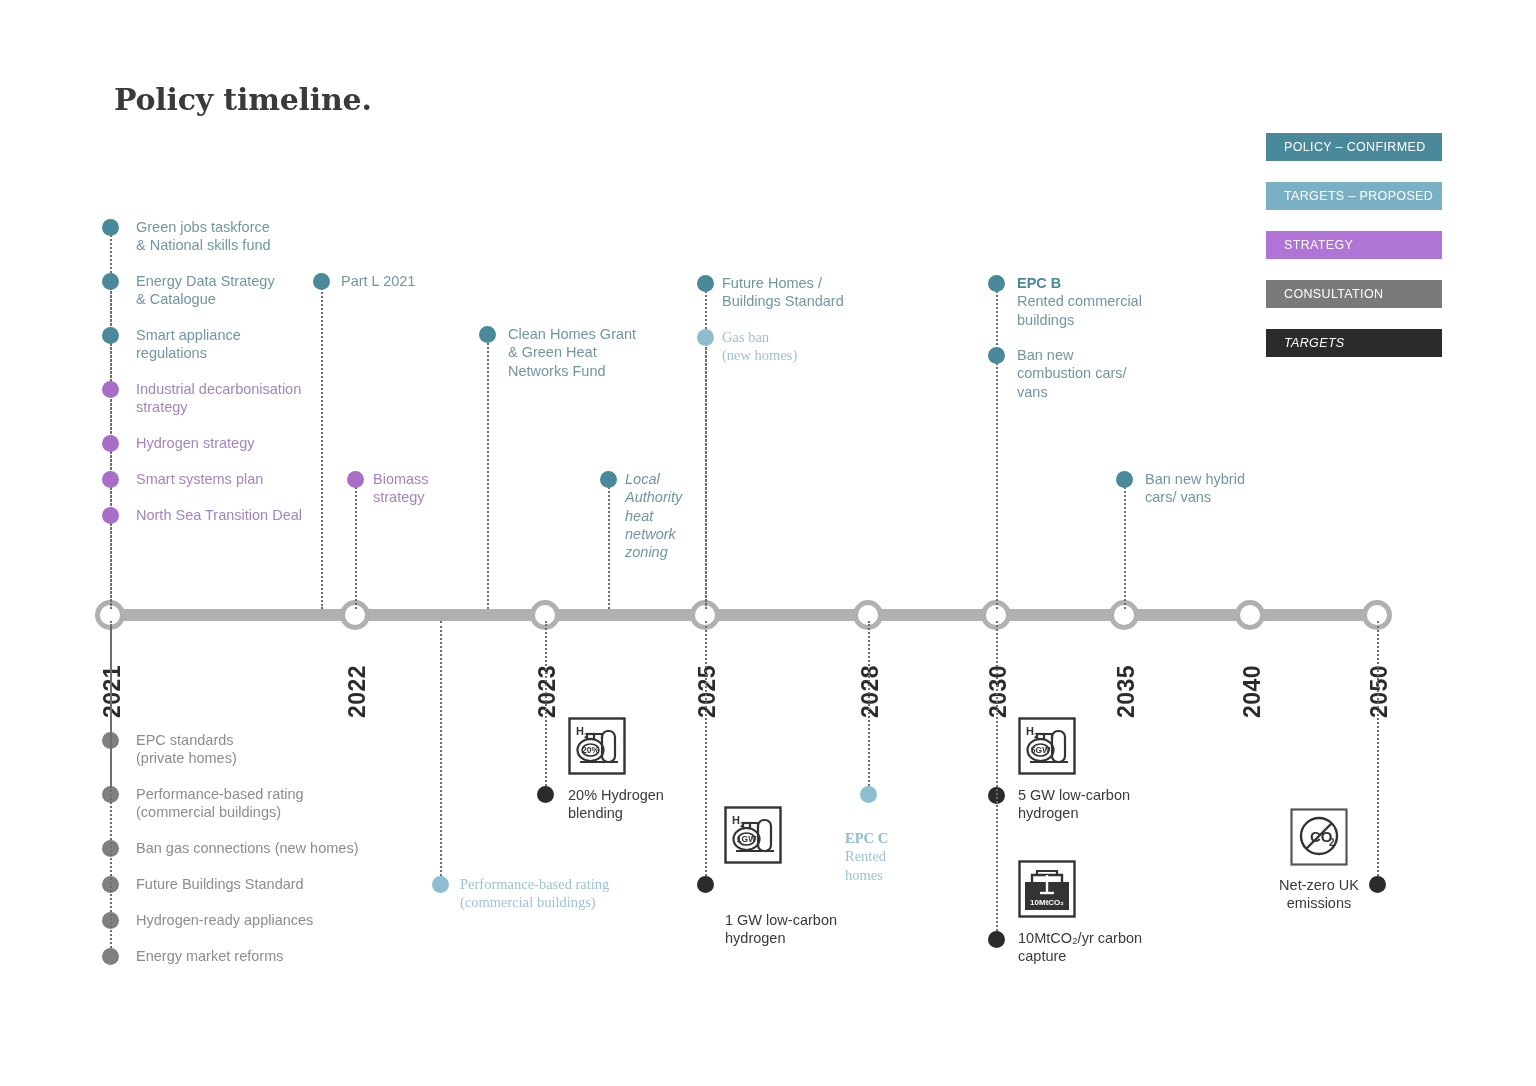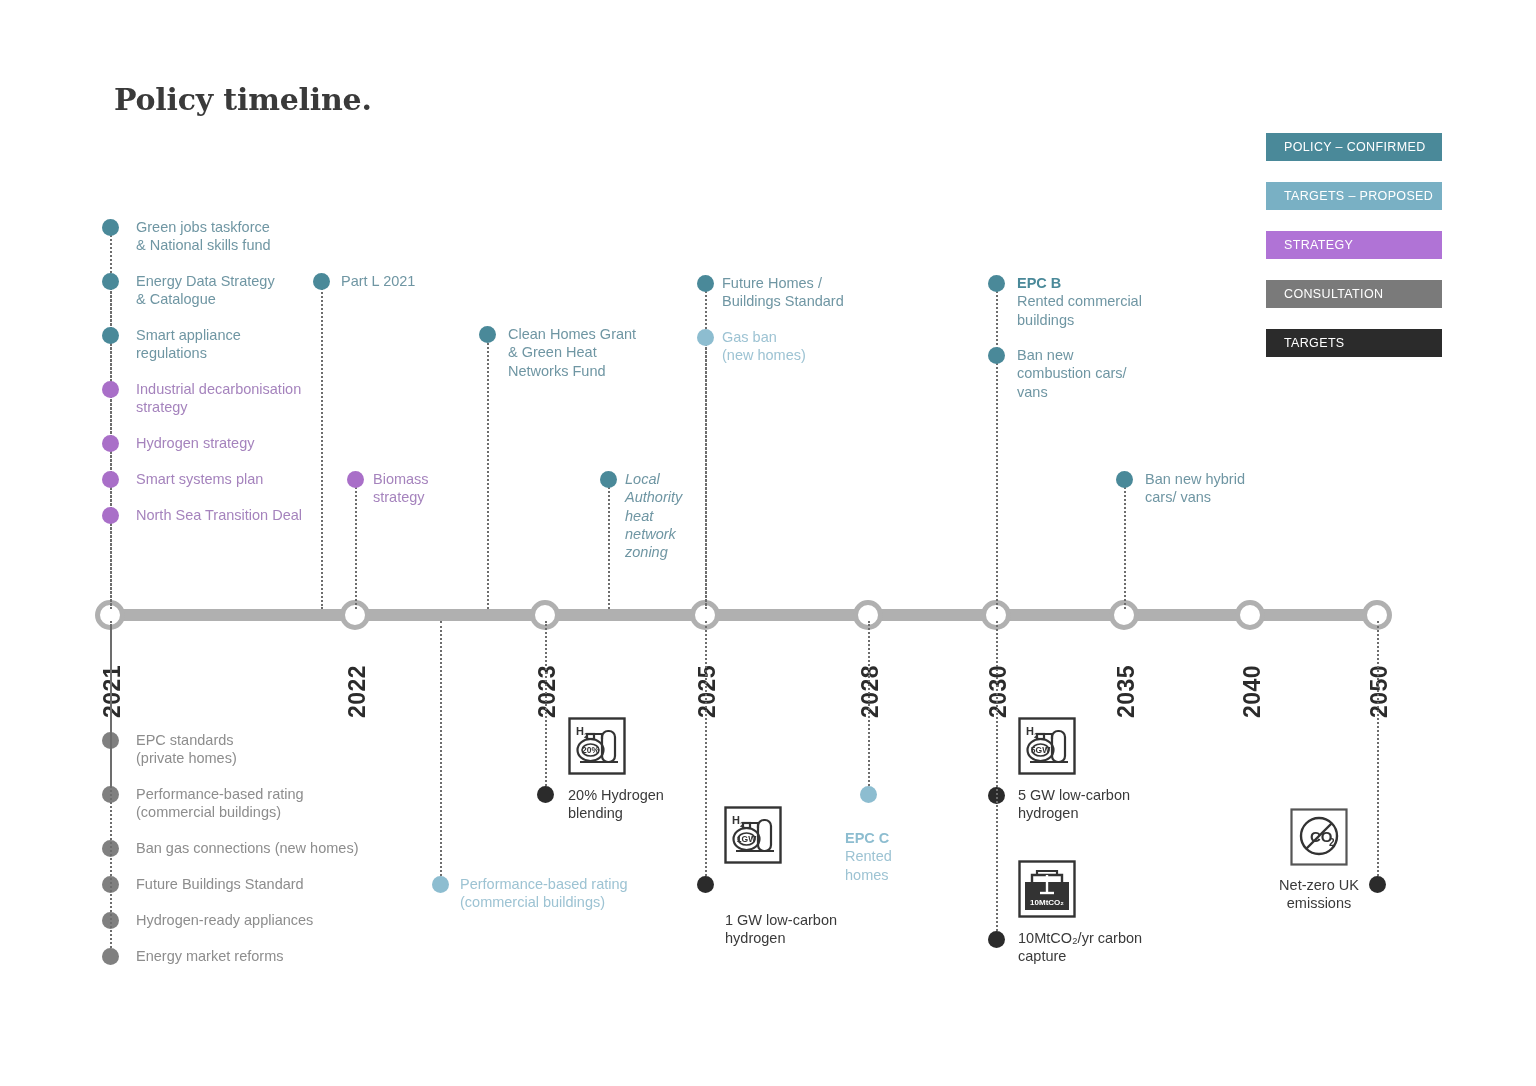--- a/index.html
+++ b/index.html
@@ -113,21 +113,21 @@
   .dot.targets   { background: #2b2b2b; }
 
   
   .item-label {
     position: absolute;
     font-size: 14.5px;
     line-height: 1.26;
     white-space: pre-line;
   }
   .item-label.confirmed { color: #6f96a3; }
-  .item-label.proposed  { color: #9dc3d3; }
+  .item-label.proposed  { color: #9dc3d3; font-family: Liberation Serif, serif; }
   .item-label.strategy  { color: #a583bd; }
   .item-label.consultation { color: #8d8d8d; }
   .item-label .lead {
     font-weight: bold;
   }
   .item-label.confirmed .lead { color: #4a8999; }
   .item-label.proposed  .lead { color: #8dbdd0; }
 
   
   .icon-box {
@@ -155,21 +155,21 @@
     </div>
     <div class="legend-item" style="background:#79b0c4;">
       <span class="legend-label">TARGETS – PROPOSED</span>
     </div>
     <div class="legend-item" style="background:#b073d6;">
       <span class="legend-label">STRATEGY</span>
     </div>
     <div class="legend-item" style="background:#7a7a7a;">
       <span class="legend-label">CONSULTATION</span>
     </div>
-    <div class="legend-item" style="background:#2b2b2b;">
+    <div class="legend-item" style="background:#2b2b2b;font-style:italic;">
       <span class="legend-label">TARGETS</span>
     </div>
   </div>
 
   <div id="axis-line"></div>
 
   <div id="axis-nodes">
       <div class="axis-node" style="left: 110px;"></div>
       <div class="axis-node" style="left: 355px;"></div>
       <div class="axis-node" style="left: 545px;"></div>

